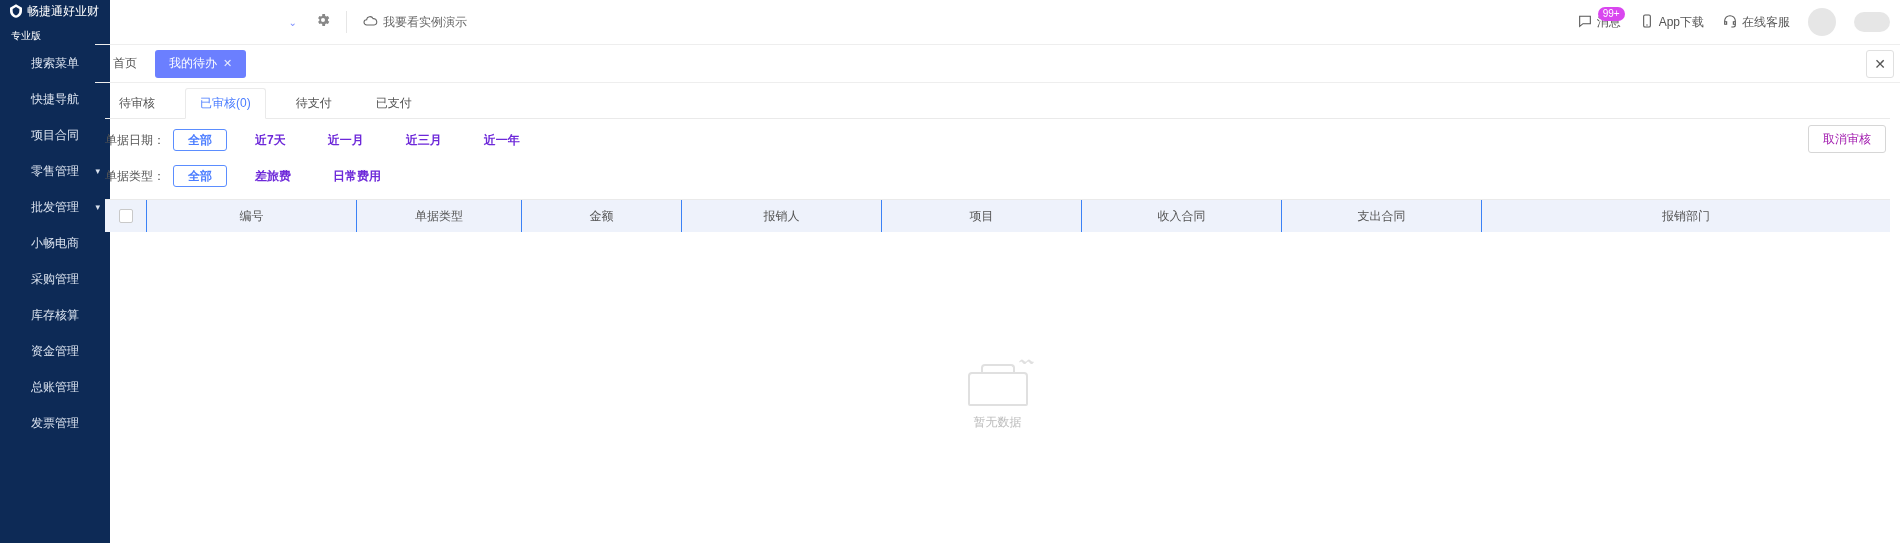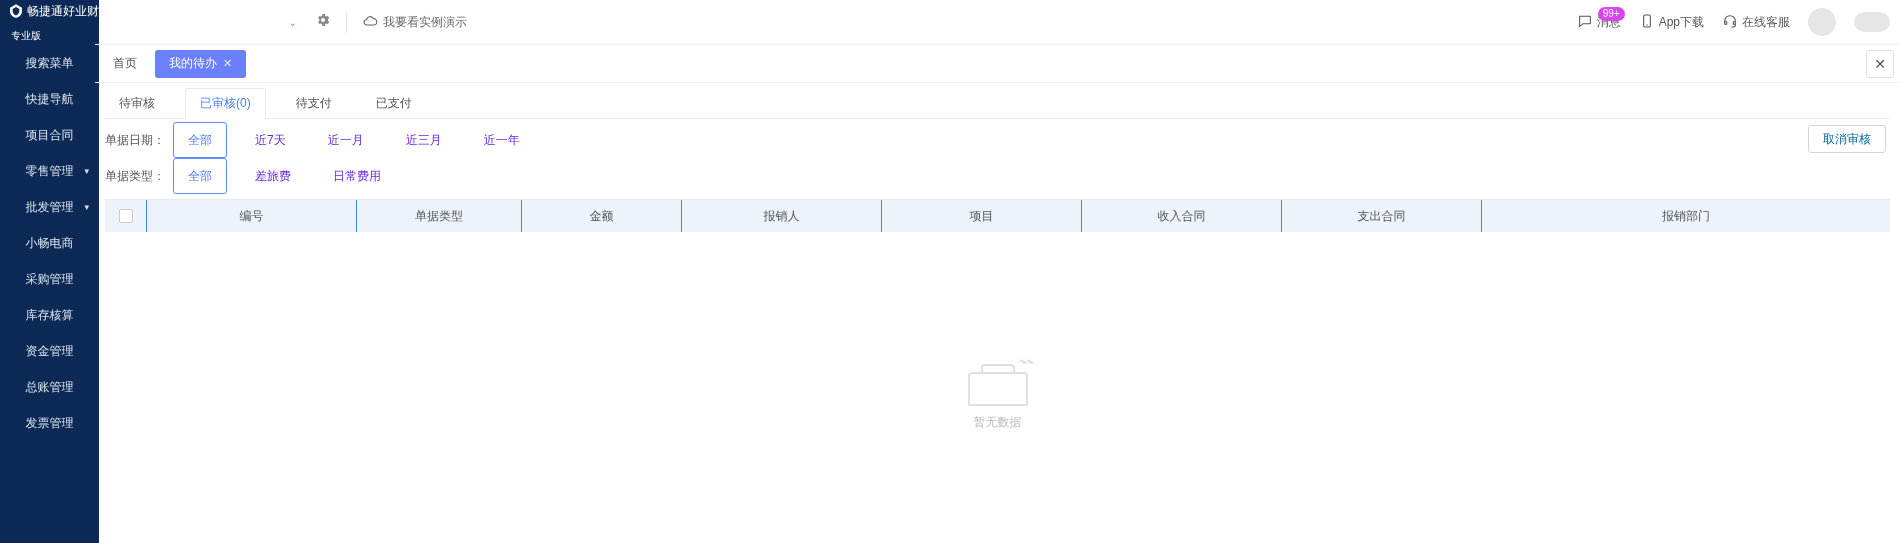--- a/index.html
+++ b/index.html
@@ -1,19 +1,19 @@
 <!DOCTYPE html>
 <html><head>
   <meta charset="utf-8">
   <style>
     * { margin: 0; padding: 0; box-sizing: border-box; font-family: "Microsoft YaHei", Arial, sans-serif; }
     body { background: #fff; width: 1900px; height: 543px; overflow: hidden; position: relative; }
 
     
-    .sidebar { position: absolute; left: 0; top: 0; width: 99px; height: 543px; background: #0d2a56; color: #fff; }
+    .sidebar { position: absolute; left: 0; top: 0; width: 110px; height: 543px; background: #0d2a56; color: #fff; }
     .logo-area { height: 45px; display: flex; flex-direction: column; justify-content: center; padding-left: 8px; }
     .logo-line1 { font-size: 12px; display: flex; align-items: center; }
     .logo-icon { width: 16px; height: 16px; margin-right: 3px; display: inline-flex; align-items: center; justify-content: center; }
     .logo-line2 { font-size: 10px; margin-top: 9px; margin-left: 3px; }
     .menu-item { height: 36px; display: flex; align-items: center; justify-content: center; font-size: 12px; color: #dbe3ef; cursor: pointer; position: relative; }
     .menu-item .caret { position: absolute; right: 10px; font-size: 9px; }
 
     
     .topbar { position: absolute; left: 95px; right: 0; top: 0; height: 45px; display: flex; align-items: center; padding: 0 10px; border-bottom: 1px solid #eee; }
     .org-selector { min-width: 200px; height: 30px; display: flex; align-items: center; padding: 0 8px; color: #777; }
@@ -37,26 +37,26 @@
     .page-tab-close-far { margin-left: auto; margin-right: 6px; width: 28px; height: 28px; display: flex; align-items: center; justify-content: center; border: 1px solid #e0e0e0; border-radius: 3px; font-size: 14px; color: #555; cursor: pointer; }
 
     
     .content { position: absolute; left: 95px; right: 0; top: 83px; bottom: 0; padding: 0 10px; }
     .sub-tabs { height: 32px; display: flex; align-items: flex-end; font-size: 12px; color: #555; gap: 16px; margin-top: 4px; border-bottom: 1px solid #eaeaea; }
     .sub-tab { padding: 6px 14px; cursor: pointer; }
     .sub-tab.active { color: #4a7cff; border: 1px solid #eaeaea; border-bottom: 1px solid #fff; border-top-left-radius: 3px; border-top-right-radius: 3px; position: relative; top: 1px; background: #fff; }
 
     .filter-row { height: 30px; display: flex; align-items: center; font-size: 12px; margin-top: 6px; color: #555; }
     .filter-label { margin-right: 8px; }
-    .pill { height: 36px; padding: 0 14px; display: flex; align-items: center; border-radius: 3px; margin-right: 14px; cursor: pointer; }
+    .pill { height: 22px; padding: 0 14px; display: flex; align-items: center; border-radius: 3px; margin-right: 14px; cursor: pointer; font-weight: bold; }
     .pill.active { border: 1px solid #5b8dff; color: #4a7cff; }
     .pill.plain { color: #6d28d9; }
 
     .action-right { position: absolute; right: 14px; top: 42px; }
-    .btn-outline { height: 28px; padding: 0 14px; border: 1px solid #d6d6d6; background: #fff; border-radius: 3px; font-size: 12px; color: #0369a1; display: flex; align-items: center; cursor: pointer; }
+    .btn-outline { height: 28px; padding: 0 14px; border: 1px solid #d6d6d6; background: #fff; border-radius: 3px; font-size: 12px; color: #a21caf; display: flex; align-items: center; cursor: pointer; }
 
     
     .table { margin-top: 8px; border-top: 1px solid #eaeaea; }
     .thead { display: flex; background: #eef2fb; height: 32px; align-items: center; font-size: 12px; color: #555; }
     .th { text-align: center; border-right: 1px solid #3b82f6; height: 100%; display: flex; align-items: center; justify-content: center; }
     .th.chk { width: 42px; }
     .th:last-child { border-right: none; }
     .th-w-编号 { width: 210px; }
     .th-w-单据类型 { width: 165px; }
     .th-w-单据日期 { width: 160px; }

